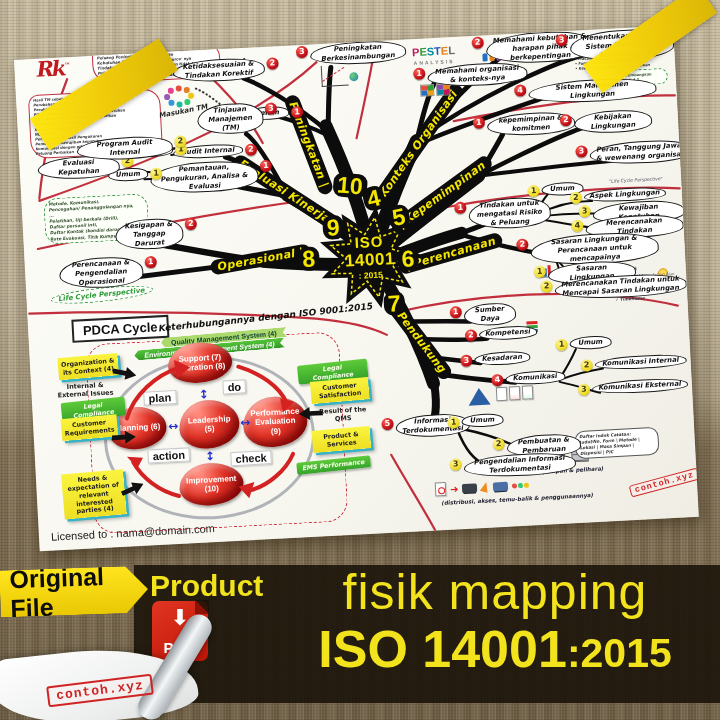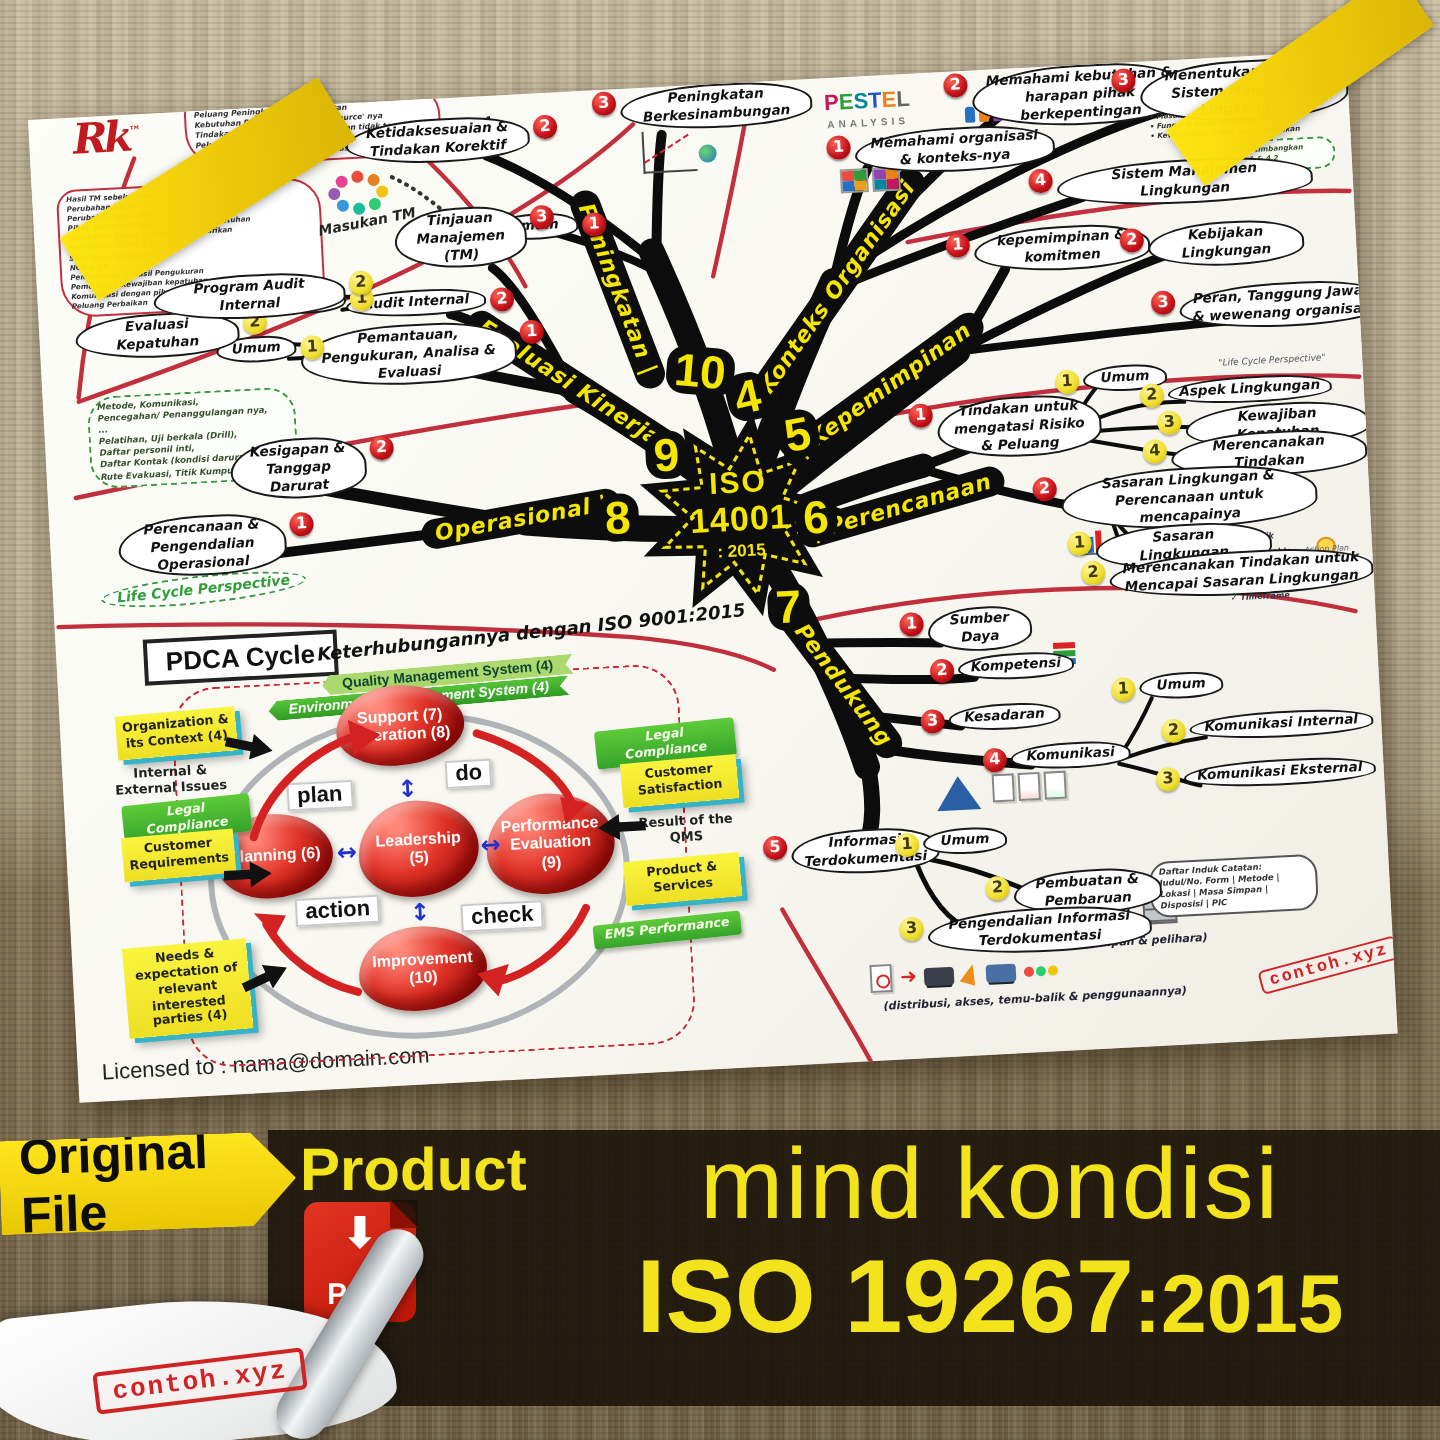--- a/index.html
+++ b/index.html
@@ -583,19 +583,19 @@
 <div class="band"></div>
 <div class="ribbon">
     <span>Original File</span>
   </div>
 <div class="softcopy">Product</div>
 <div class="pdficon">
   <span class="fold"></span>
   <span class="arr">⬇</span>
   <span class="lbl">PDF</span>
 </div>
-<div class="t1">mind kondisi</div>
-<div class="t2"><span>ISO 19267</span><span class="suf">:2015</span></div>
+<div class="t1">fisik mapping</div>
+<div class="t2"><span>ISO 14001</span><span class="suf">:2015</span></div>
 <div class="torn">
   <div class="paper"></div>
   <div class="roll"></div>
   <div class="stamp">contoh.xyz</div>
 </div>
 
 </body></html>

